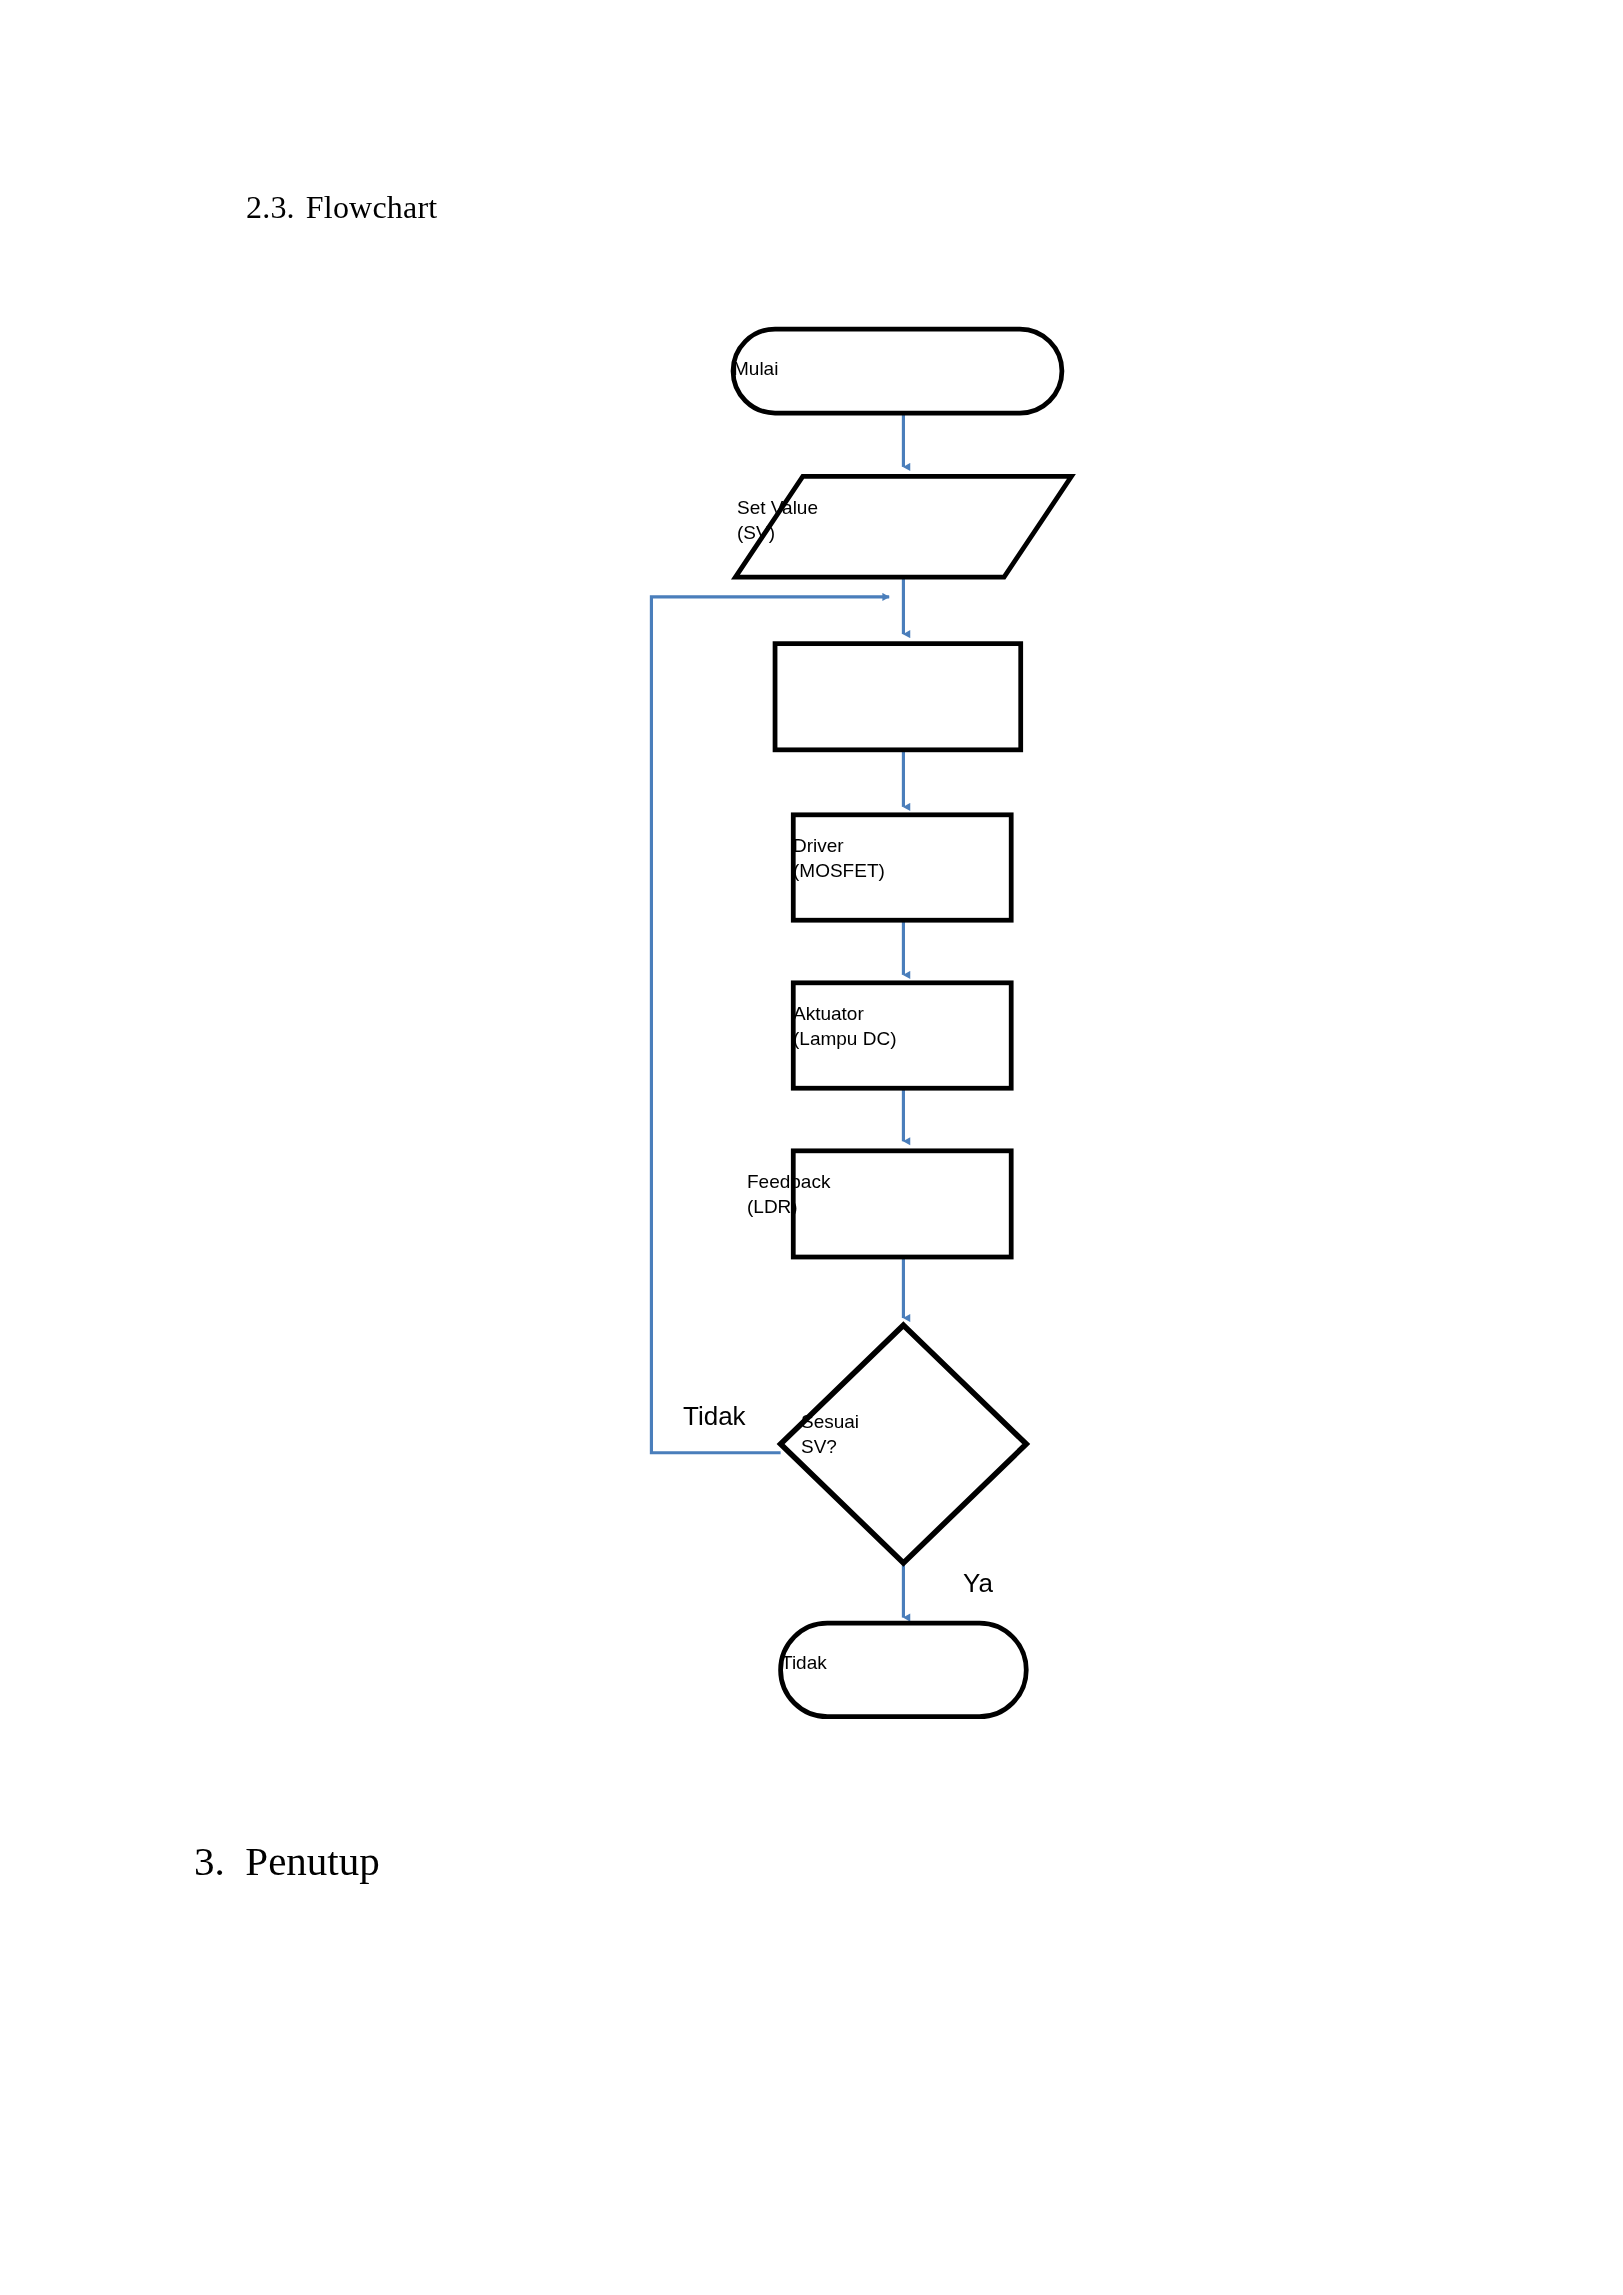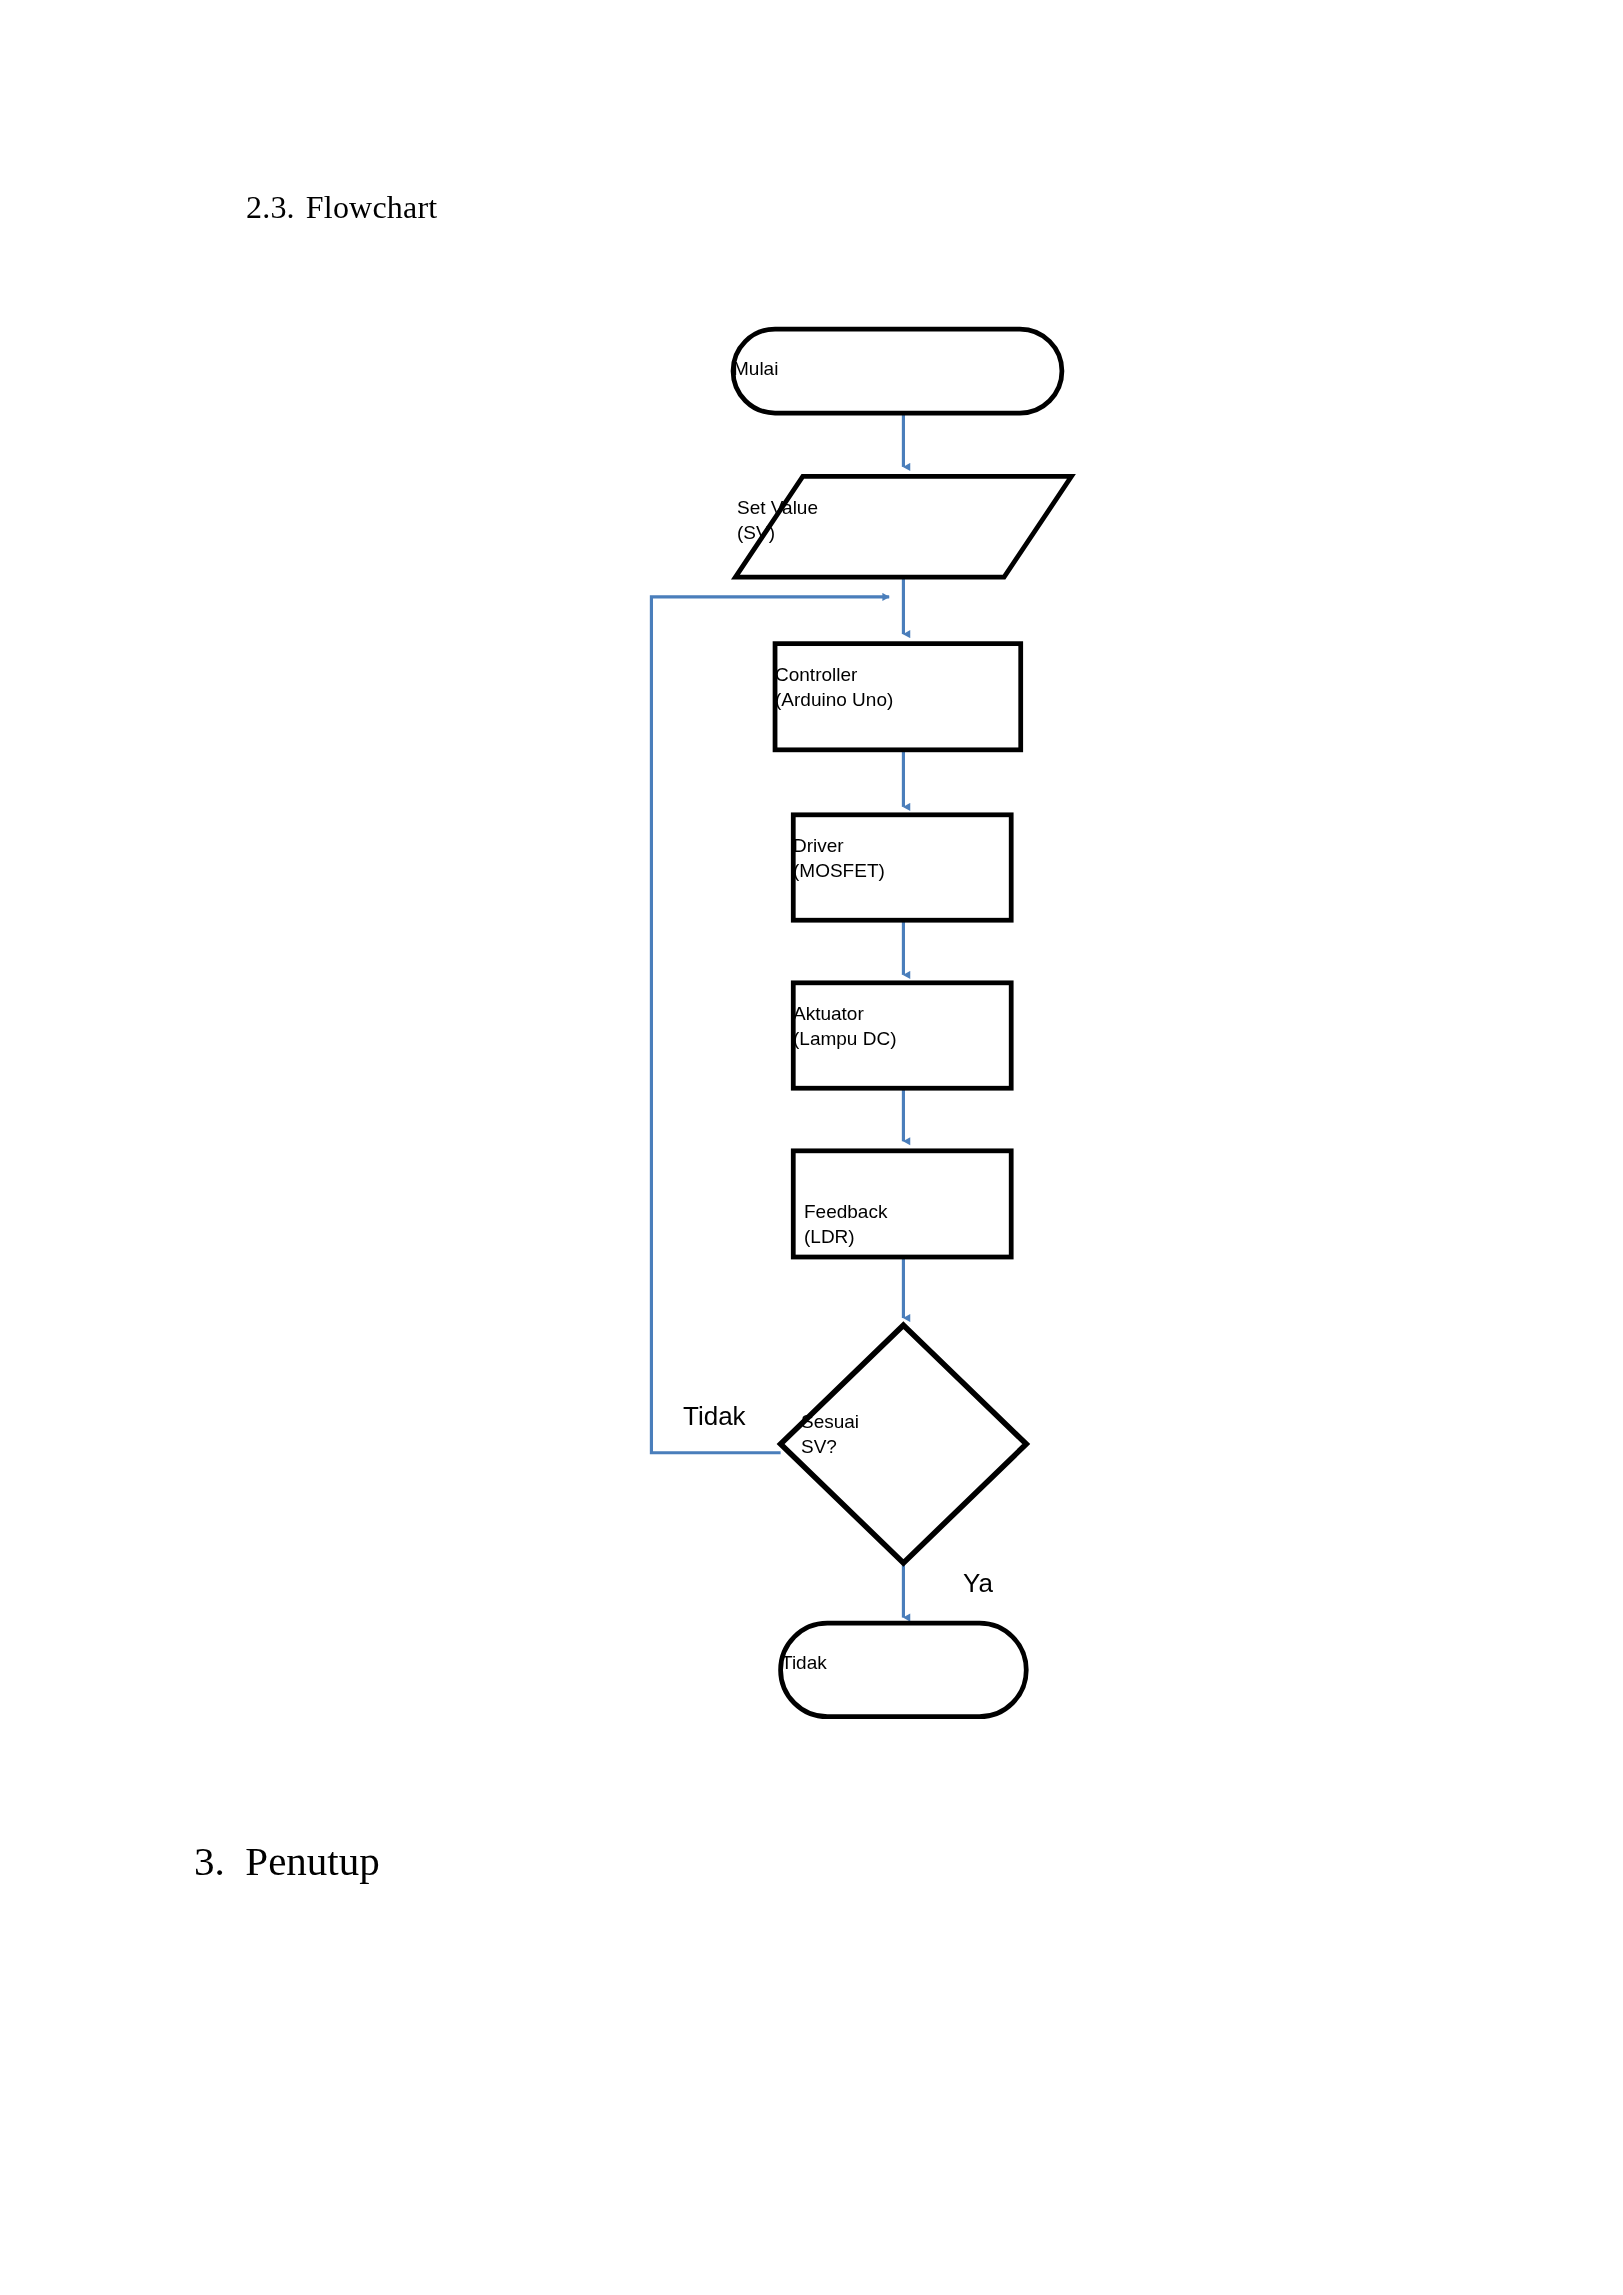--- a/index.html
+++ b/index.html
@@ -157,30 +157,28 @@
       <polygon points="1140,1672 1295,1822 1140,1972 985,1822" fill="#ffffff" stroke="#000000" stroke-width="7"></polygon>
 
       <rect x="985" y="2048" width="310" height="118" rx="59" ry="59" fill="#ffffff" stroke="#000000" stroke-width="6"></rect>
     </svg>
 
     <div class="shape-text" style="left:733px; top:356px; width:329px;">Mulai</div>
 
     <div class="shape-text" style="left:737px; top:495px; width:333px;">Set Value
 (SV)</div>
 
-    <div class="shape-text" style="left:775px; top:662px; width:246px;">Controller
-(Arduino Uno)</div>
 
     <div class="shape-text" style="left:793px; top:833px; width:218px;">Driver
 (MOSFET)</div>
 
     <div class="shape-text" style="left:793px; top:1001px; width:218px;">Aktuator
 (Lampu DC)</div>
 
-    <div class="shape-text" style="left:804px; top:1169px; width:218px;margin-top:30px;">Feedback
+    <div class="shape-text" style="left:747px; top:1169px; width:218px;">Feedback
 (LDR)</div>
 
     <div class="shape-text" style="left:801px; top:1409px; width:206px;">Sesuai
 SV?</div>
 
     <div class="shape-text" style="left:781px; top:1650px; width:246px;">Tidak</div>
 
     <div class="edge-label" style="left:683px; top:1401px;">Tidak</div>
 
     <div class="edge-label" style="left:963px; top:1568px;">Ya</div>

